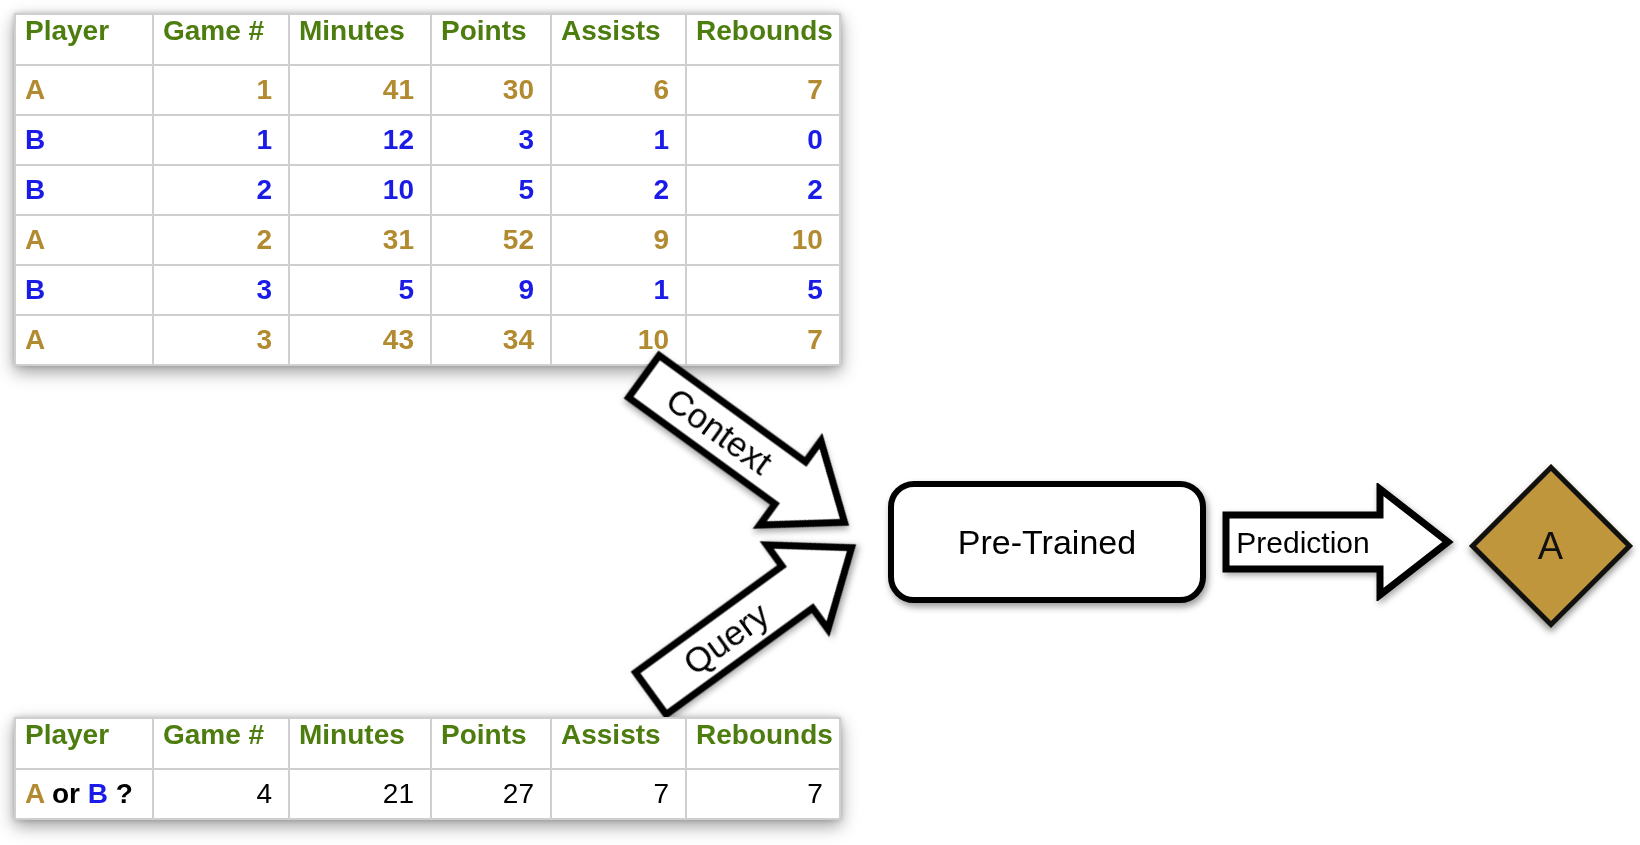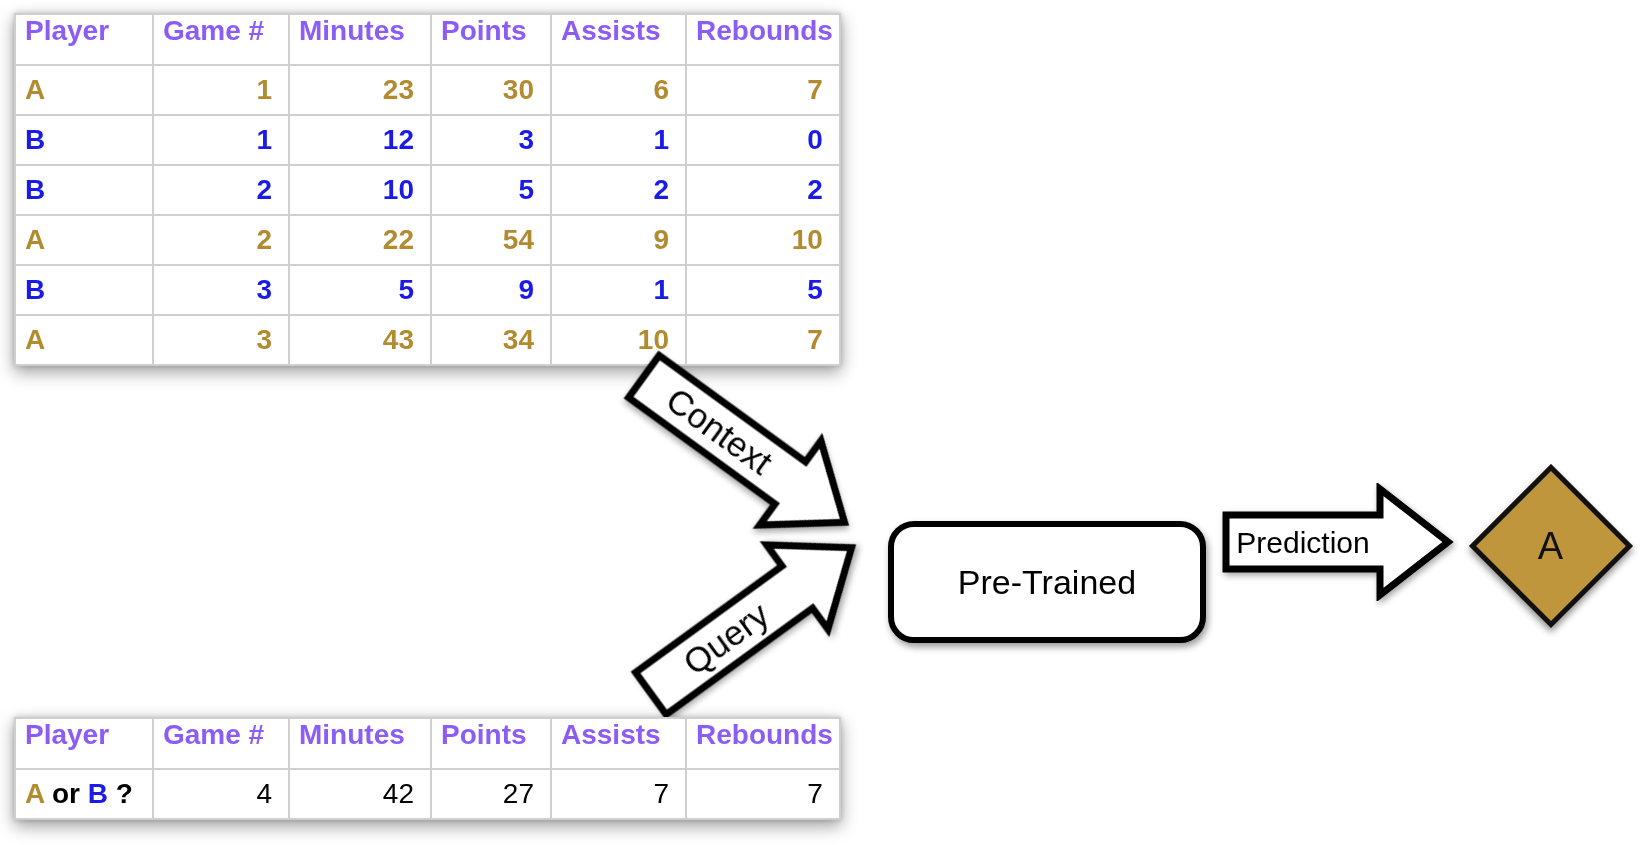--- a/index.html
+++ b/index.html
@@ -10,21 +10,21 @@
   
   table.tbl{
     position:absolute;border-collapse:collapse;table-layout:fixed;background:#fff;
     box-shadow:0 6px 16px rgba(0,0,0,0.38), 0 0 5px rgba(0,0,0,0.18);
   }
   table.tbl th, table.tbl td{
     border:2px solid #cfcfcf;height:50px;box-sizing:border-box;
     font-size:28px;white-space:nowrap;overflow:hidden;
   }
   table.tbl th{
-    color:#8b5cf6;font-weight:bold;text-align:left;padding:0 6px 17px 9px;background:#fff;
+    color:#4d7c0f;font-weight:bold;text-align:left;padding:0 6px 17px 9px;background:#fff;
   }
   table.tbl td{background:#fff;}
   td.pl{ text-align:left;padding:0 6px 0 9px;font-weight:bold; }
   td.num{ text-align:right;padding:0 16px 0 6px; }
   .ctx-tbl{left:14px;top:13px;}
   .qry-tbl{left:14px;top:717px;}
   .ctx-tbl td{font-weight:bold;}
   tr.row-gold td{color:var(--gold,#B28A30);}
   tr.row-blue td{color:var(--blue,#1B1BE8);}
   .qry-tbl td.num{color:#000;font-weight:normal;}
@@ -40,21 +40,20 @@
   .ctx-arrow{left:615px;top:390px;transform:rotate(36deg);}
   .qry-arrow{left:622px;top:560px;transform:rotate(-36deg);}
   .pred-arrow{left:1222px;top:483px;text-align:center;}
   
   .transformer-box{
     position:absolute;left:888px;top:481px;width:318px;height:122px;box-sizing:border-box;
     border:6px solid #000;border-radius:26px;background:#fff;
     display:flex;flex-direction:column;justify-content:center;align-items:center;
     font-size:34px;line-height:42px;color:#000;
     box-shadow:2px 4px 7px rgba(0,0,0,0.4);
-    margin-top:40px;
   }
   
   .diamond{
     position:absolute;left:1493px;top:488px;width:106px;height:106px;box-sizing:content-box;
     background:var(--diamond_fill,#BF963B);border:5px solid #111;transform:rotate(45deg);
     box-shadow:3px 3px 7px rgba(0,0,0,0.45);
     display:flex;align-items:center;justify-content:center;
   }
   .diamond-label{transform:rotate(-45deg);font-size:38px;color:#111;}
 </style>
@@ -79,21 +78,21 @@
         <th>Minutes</th>
         <th>Points</th>
         <th>Assists</th>
         <th>Rebounds</th>
       </tr>
     </thead>
     <tbody>
       <tr class="row-gold">
         <td class="pl">A</td>
         <td class="num">1</td>
-        <td class="num">23</td>
+        <td class="num">41</td>
         <td class="num">30</td>
         <td class="num">6</td>
         <td class="num">7</td>
       </tr>
       <tr class="row-blue">
         <td class="pl">B</td>
         <td class="num">1</td>
         <td class="num">12</td>
         <td class="num">3</td>
         <td class="num">1</td>
@@ -103,22 +102,22 @@
         <td class="pl">B</td>
         <td class="num">2</td>
         <td class="num">10</td>
         <td class="num">5</td>
         <td class="num">2</td>
         <td class="num">2</td>
       </tr>
       <tr class="row-gold">
         <td class="pl">A</td>
         <td class="num">2</td>
-        <td class="num">22</td>
-        <td class="num">54</td>
+        <td class="num">31</td>
+        <td class="num">52</td>
         <td class="num">9</td>
         <td class="num">10</td>
       </tr>
       <tr class="row-blue">
         <td class="pl">B</td>
         <td class="num">3</td>
         <td class="num">5</td>
         <td class="num">9</td>
         <td class="num">1</td>
         <td class="num">5</td>
@@ -184,21 +183,21 @@
     </thead>
     <tbody>
       <tr>
         <td class="pl">
           <span class="gold-text">A</span>
           <span class="black-text">or</span>
           <span class="blue-text">B</span>
           <span class="black-text">?</span>
         </td>
         <td class="num">4</td>
-        <td class="num">42</td>
+        <td class="num">21</td>
         <td class="num">27</td>
         <td class="num">7</td>
         <td class="num">7</td>
       </tr>
     </tbody>
   </table>
 
 </div>
 
 </body></html>

